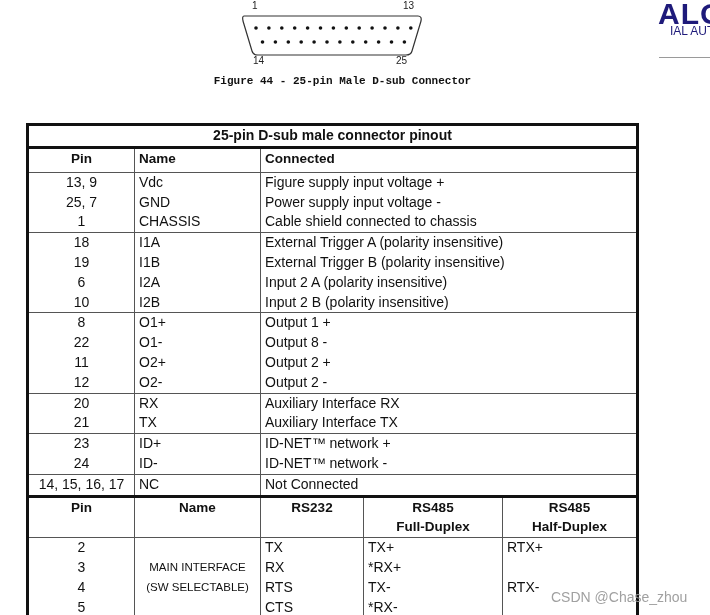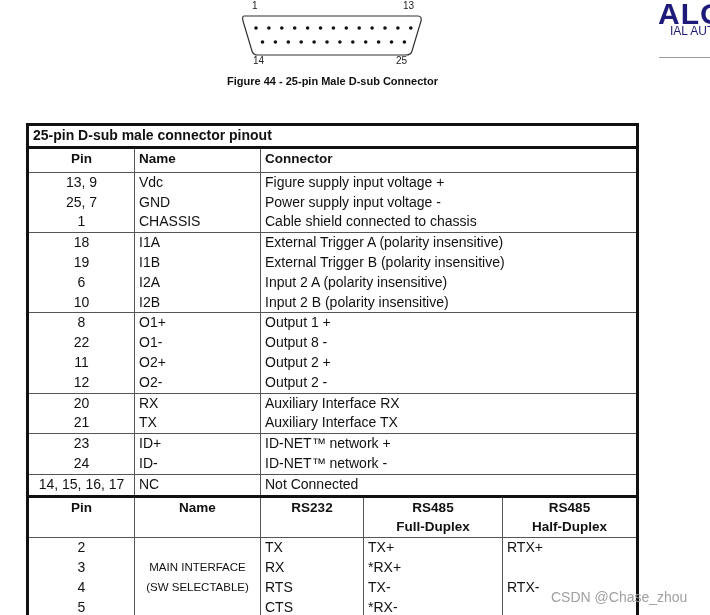--- a/index.html
+++ b/index.html
@@ -5,26 +5,26 @@
   html, body { margin: 0; padding: 0; background: #ffffff; }
   body { width: 710px; height: 615px; position: relative; overflow: hidden;
          font-family: "Liberation Sans", sans-serif; color: #111; }
   .logo { position: absolute; left: 658px; top: 0; }
   .logo-big { position: absolute; left: 0; top: -2px; font-size: 30px; font-weight: bold; color: #1e1a7a; letter-spacing: 1px; line-height: 32px; }
   .logo-small { position: absolute; left: 12px; top: 24px; font-size: 12px; color: #1e1a7a; white-space: nowrap; }
   .logo-rule { position: absolute; left: 659px; top: 57px; width: 60px; height: 1px; background: #9a9a9a; }
 
   .fig { position: absolute; left: 240px; top: 0; width: 185px; height: 70px; }
   .fig-num { position: absolute; font-size: 10px; color: #222; }
-  .fig-caption { position: absolute; left: 0; width: 665px; top: 75px; text-align: center; font-size: 11px; font-weight: bold; color: #111; }
+  .fig-caption { position: absolute; left: 10px; width: 665px; top: 75px; text-align: center; font-size: 11px; font-weight: bold; color: #111; font-family: Liberation Mono, monospace; }
 
   table.pinout { position: absolute; left: 26px; top: 123px; width: 613px; border-collapse: collapse;
                  border: 3px solid #111; font-size: 14px; }
   table.pinout td, table.pinout th { padding: 0 4px; line-height: 19.8px; vertical-align: top; }
-  .title-row th { font-weight: bold; text-align: left; border-bottom: 3px solid #111; height: 19px; line-height: 19px; font-size: 14px; }
+  .title-row th { font-weight: bold; text-align: center; border-bottom: 3px solid #111; height: 19px; line-height: 19px; font-size: 14px; }
   .head-row th { font-weight: bold; border-bottom: 1px solid #555; height: 23px; line-height: 23px; font-size: 13.5px; }
   .c-pin { width: 97px; text-align: center; border-right: 1px solid #555; }
   .c-name { width: 117px; text-align: left; border-right: 1px solid #555; }
   .c-func { text-align: left; }
   .grp-end td { border-bottom: 1px solid #555; }
   .sec-end td { border-bottom: 3px solid #111; }
   .head2 th { font-weight: bold; text-align: center; border-bottom: 1px solid #555; height: 34px; line-height: 15px; font-size: 13.5px; vertical-align: middle; }
   .head2 th.b { border-right: 1px solid #555; }
   .mi { font-size: 11.5px; text-align: center; line-height: 17px; vertical-align: middle !important; border-right: 1px solid #555; }
   .c2 { border-right: 1px solid #555; }
@@ -81,21 +81,21 @@
 <div class="fig-caption">Figure 44 - 25-pin Male D-sub Connector</div>
 
 <table class="pinout">
   <thead>
     <tr class="title-row">
       <th colspan="5">25-pin D-sub male connector pinout</th>
     </tr>
     <tr class="head-row">
       <th class="c-pin">Pin</th>
       <th class="c-name">Name</th>
-      <th class="c-func" colspan="3">Connector</th>
+      <th class="c-func" colspan="3">Connected</th>
     </tr>
   </thead>
   <tbody id="pin-body">
       <tr>
         <td class="c-pin">13, 9</td>
         <td class="c-name">Vdc</td>
         <td class="c-func" colspan="3">Figure supply input voltage +</td>
       </tr>
       <tr>
         <td class="c-pin">25, 7</td>

